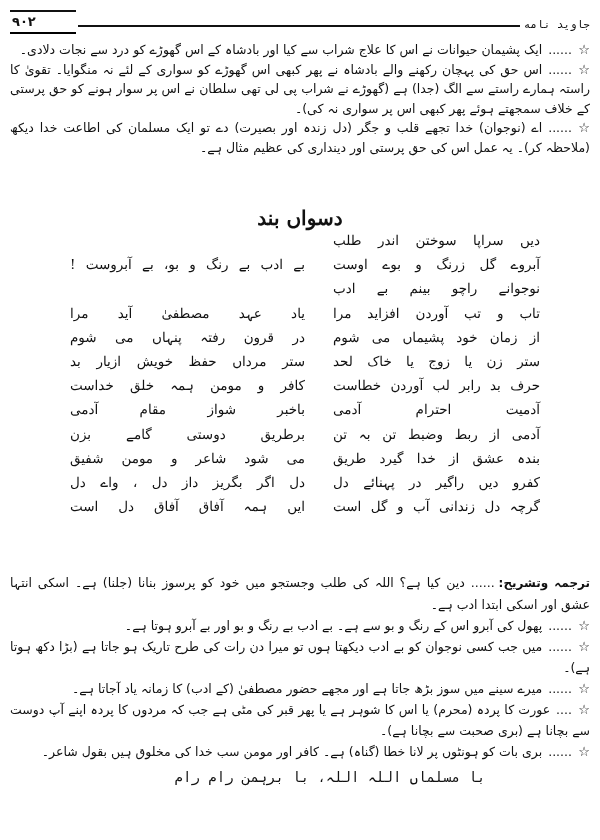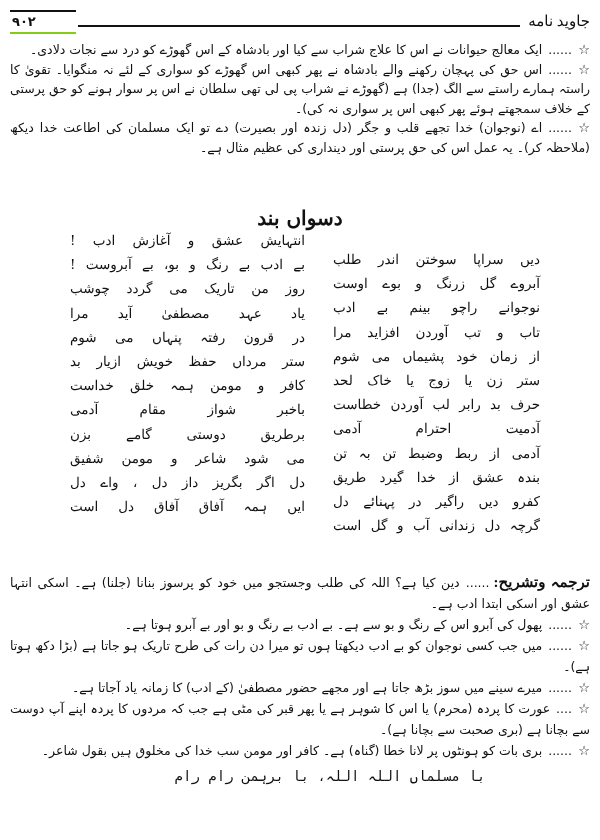--- a/index.html
+++ b/index.html
@@ -23,39 +23,39 @@
     
     .header {
       position: absolute;
       left: 10px; right: 10px; top: 10px; height: 26px;
     }
     .page-number-box {
       position: absolute;
       left: 0; top: 0;
       width: 64px; height: 20px;
       border-top: 2px solid #111;
-      border-bottom: 2px solid #84cc16;
+      border-bottom: 2px solid #000000;
       font-family: "DejaVu Sans", sans-serif;
       font-weight: bold;
       font-size: 13px;
       line-height: 20px;
       padding-left: 2px;
       direction: rtl;
       text-align: left;
     }
     .header-rule {
       position: absolute;
       left: 68px; right: 70px; top: 15px;
       height: 2px; background: #111;
     }
     .book-title {
       position: absolute;
-      right: 0; top: 2px;
-      font-family: Liberation Serif, serif;
-      font-size: 15px;
+      right: 0; top: 8px;
+      font-family: Liberation Mono, monospace;
+      font-size: 11px;
       direction: rtl;
     }
     
     .notes {
       position: absolute;
       left: 10px; right: 10px; top: 40px;
       direction: rtl;
       font-family: "DejaVu Sans", sans-serif;
       font-size: 12.5px;
       line-height: 19.5px;
@@ -102,36 +102,35 @@
       line-height: 24px;
     }
     .hemistich {
       width: 50%;
       white-space: nowrap;
       text-align: justify;
       text-align-last: justify;
       padding: 0 8px;
       box-sizing: border-box;
     }
-    .hemistich.first { padding-right: 0; padding-left: 28px; margin-top: 19px; }
+    .hemistich.first { padding-right: 0; padding-left: 28px; }
     .hemistich.second { padding-right: 0; padding-left: 0; }
     
     .commentary {
       position: absolute;
       left: 10px; right: 10px; top: 572px;
       direction: rtl;
       font-family: "DejaVu Sans", sans-serif;
       font-size: 12.5px;
       line-height: 21px;
     }
     .commentary p { margin: 0; }
     .commentary-heading {
       font-weight: bold;
-      font-size: 15px;
-      font-family: Liberation Serif, serif;
+      font-size: 12px;
     }
     .commentary .note { padding-right: 0; }
     .couplet {
       text-align: center;
       font-family: Liberation Mono, monospace;
       font-size: 14px;
       margin-top: 6px !important;
       padding-left: 60px;
     }
   </style>
@@ -141,44 +140,42 @@
 <div class="page">
 
   <div class="header">
     <div class="page-number-box">۹۰۲</div>
     <div class="header-rule"></div>
     <div class="book-title">جاوید نامه</div>
   </div>
 
   <div class="notes">
     <p class="note">
-      <span class="star">☆</span><span class="dots">......</span><span>ایک معالج حیوانات نے اس کا علاج شراب سے کیا اور بادشاہ کے اس گھوڑے کو درد سے نجات دلادی۔</span>
+      <span class="star">☆</span><span class="dots">......</span><span>ایک پشیمان حیوانات نے اس کا علاج شراب سے کیا اور بادشاہ کے اس گھوڑے کو درد سے نجات دلادی۔</span>
     </p>
     <p class="note">
       <span class="star">☆</span><span class="dots">......</span><span>اس حق کی پہچان رکھنے والے بادشاہ نے پھر کبھی اس گھوڑے کو سواری کے لئے نہ منگوایا۔ تقویٰ کا راستہ ہمارے راستے سے الگ (جدا) ہے (گھوڑے نے شراب پی لی تھی سلطان نے اس پر سوار ہونے کو حق پرستی کے خلاف سمجھتے ہوئے پھر کبھی اس پر سواری نہ کی)۔</span>
     </p>
     <p class="note">
       <span class="star">☆</span><span class="dots">......</span><span>اے (نوجوان) خدا تجھے قلب و جگر (دل زندہ اور بصیرت) دے تو ایک مسلمان کی اطاعت خدا دیکھ (ملاحظہ کر)۔ یہ عمل اس کی حق پرستی اور دینداری کی عظیم مثال ہے۔</span>
     </p>
   </div>
 
   <div class="section-title">دسواں بند</div>
 
   <div class="poem">
     <div class="verse">
       <span class="hemistich first">دیں سراپا سوختن اندر طلب</span>
-      <span class="hemistich second">انتہایش عشق و آغازش ادب !</span>
     </div>
     <div class="verse">
       <span class="hemistich first">آبروے گل زرنگ و بوے اوست</span>
       <span class="hemistich second">بے ادب بے رنگ و بو، بے آبروست !</span>
     </div>
     <div class="verse">
       <span class="hemistich first">نوجوانے راچو بینم بے ادب</span>
-      <span class="hemistich second">روز من تاریک می گردد چوشب</span>
     </div>
     <div class="verse">
       <span class="hemistich first">تاب و تب آوردن افزاید مرا</span>
       <span class="hemistich second">یاد عہد مصطفیٰ آید مرا</span>
     </div>
     <div class="verse">
       <span class="hemistich first">از زمان خود پشیماں می شوم</span>
       <span class="hemistich second">در قرون رفتہ پنہاں می شوم</span>
     </div>
     <div class="verse">

